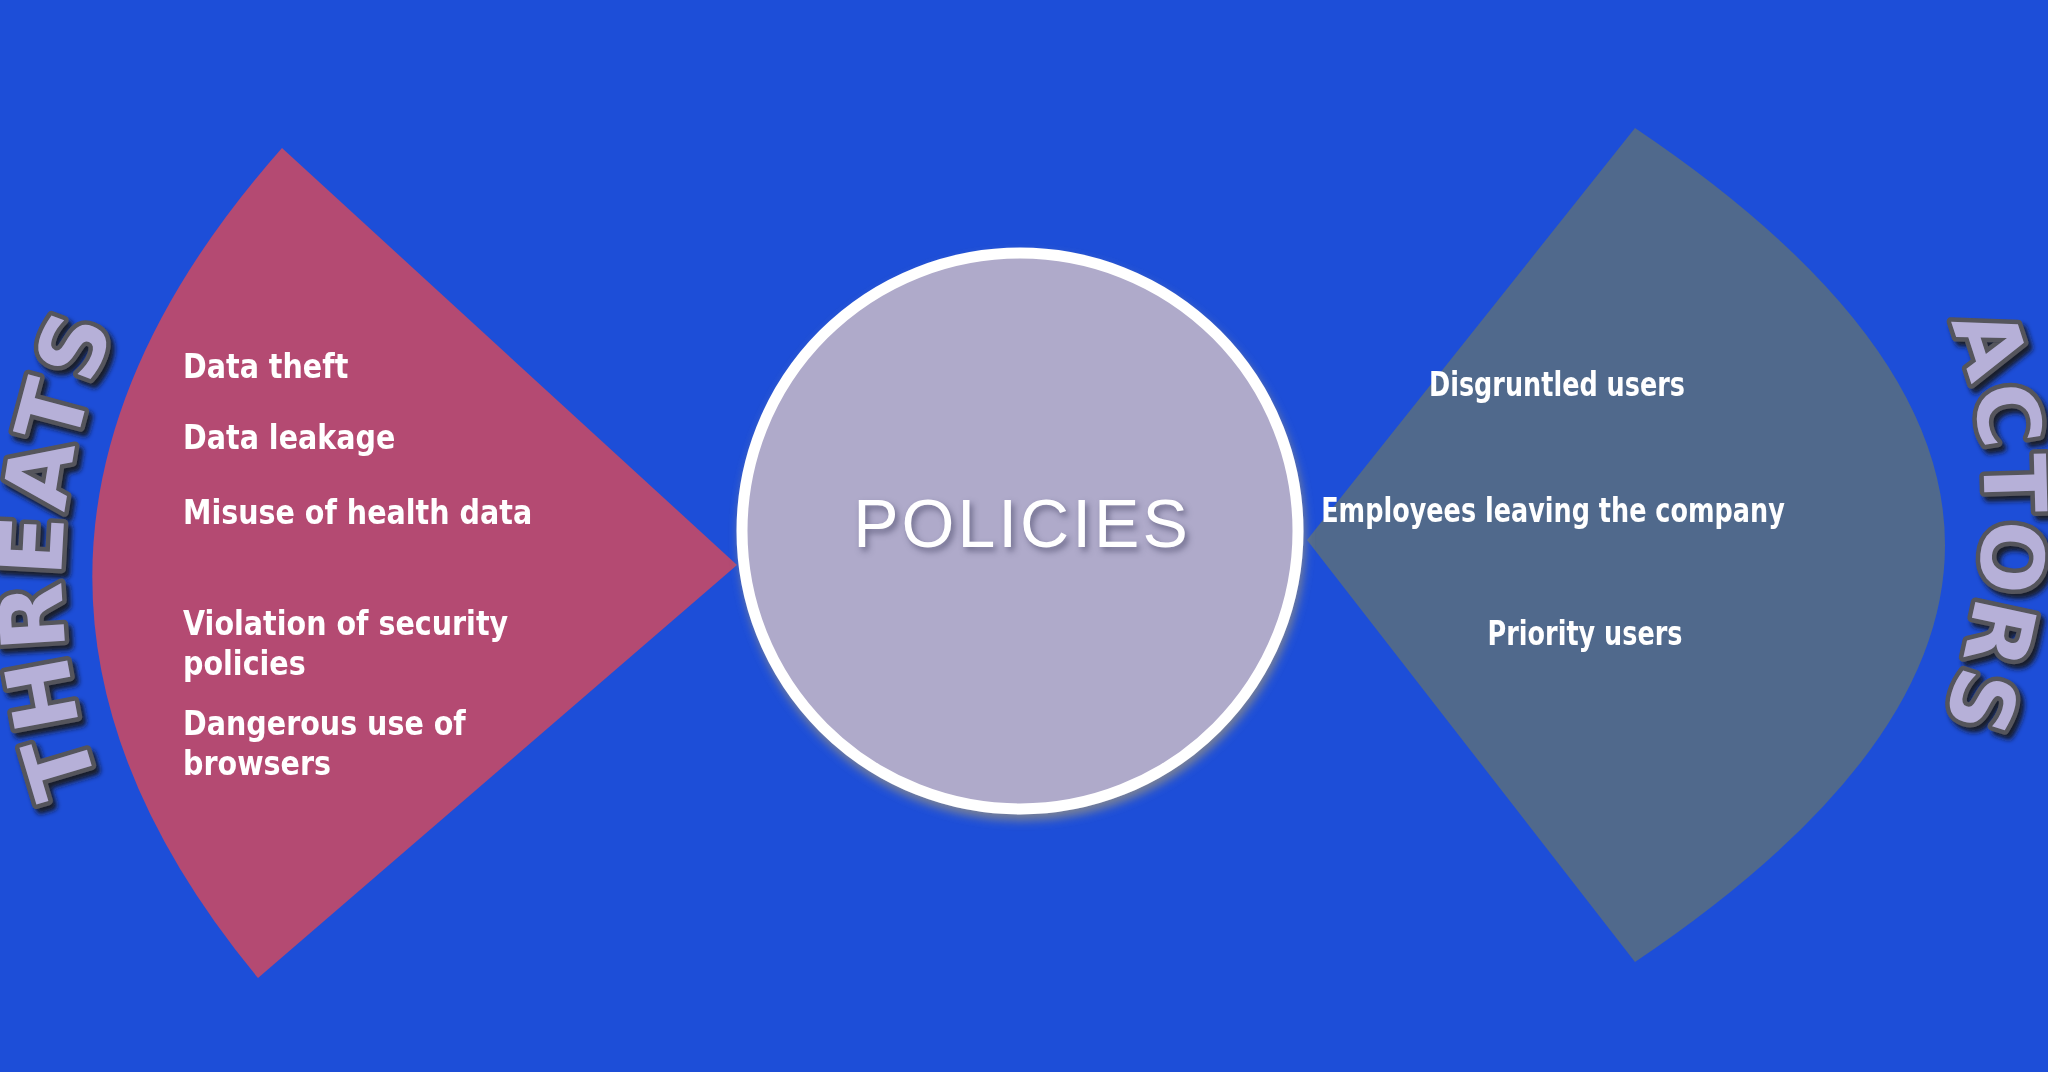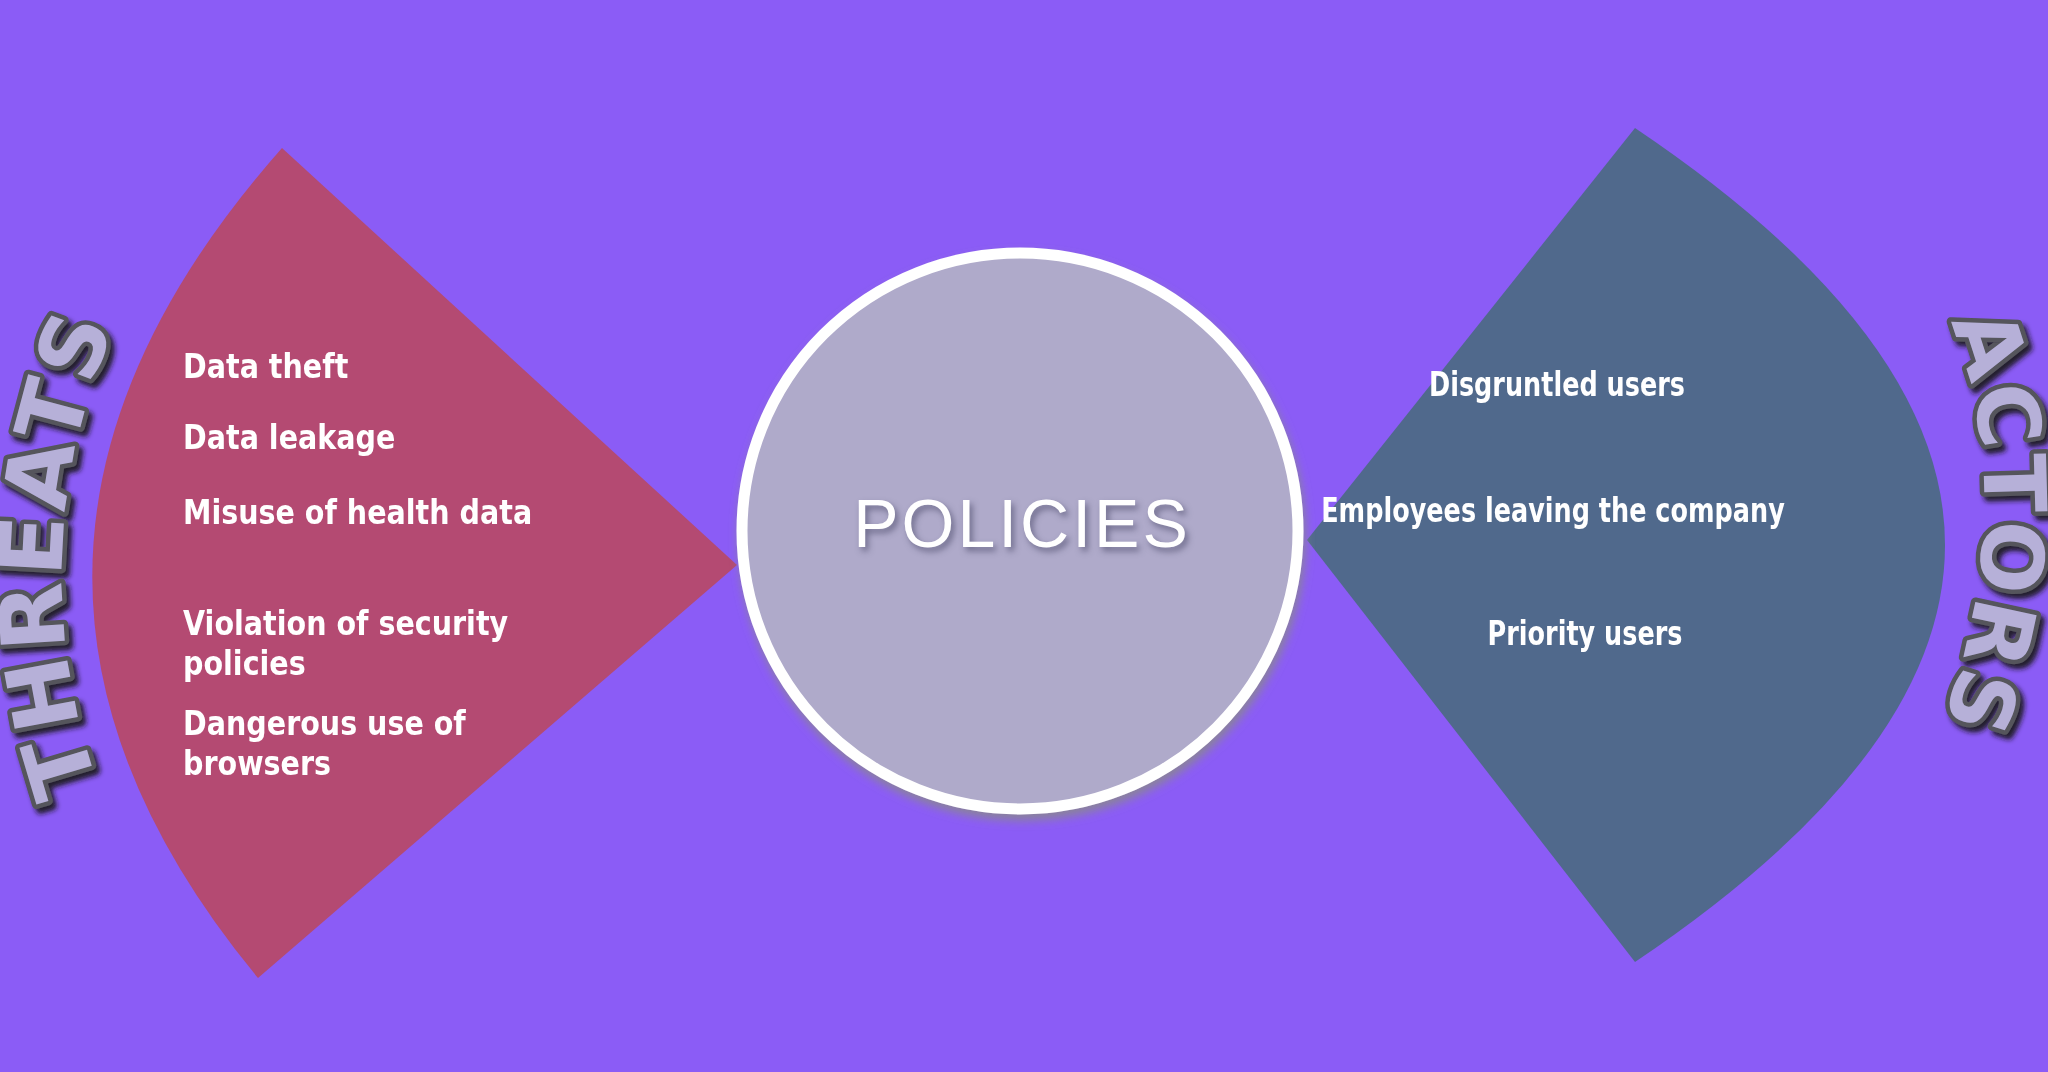--- a/index.html
+++ b/index.html
@@ -1,18 +1,18 @@
 <!DOCTYPE html>
 <html><head>
 <meta charset="utf-8">
 <style>
   html,body { margin:0; padding:0; background:#000; }
   .stage {
     position:relative; width:2048px; height:1072px;
-    background:#8b5cf6; overflow:hidden;
+    background:#1d4ed8; overflow:hidden;
     font-family:"DejaVu Sans", sans-serif;
   }
   .stage svg { position:absolute; inset:0; }
 
   
   .curved-title {
     font-family:"DejaVu Sans", sans-serif;
     font-weight:bold;
     font-size:88px;
     letter-spacing:4px;

